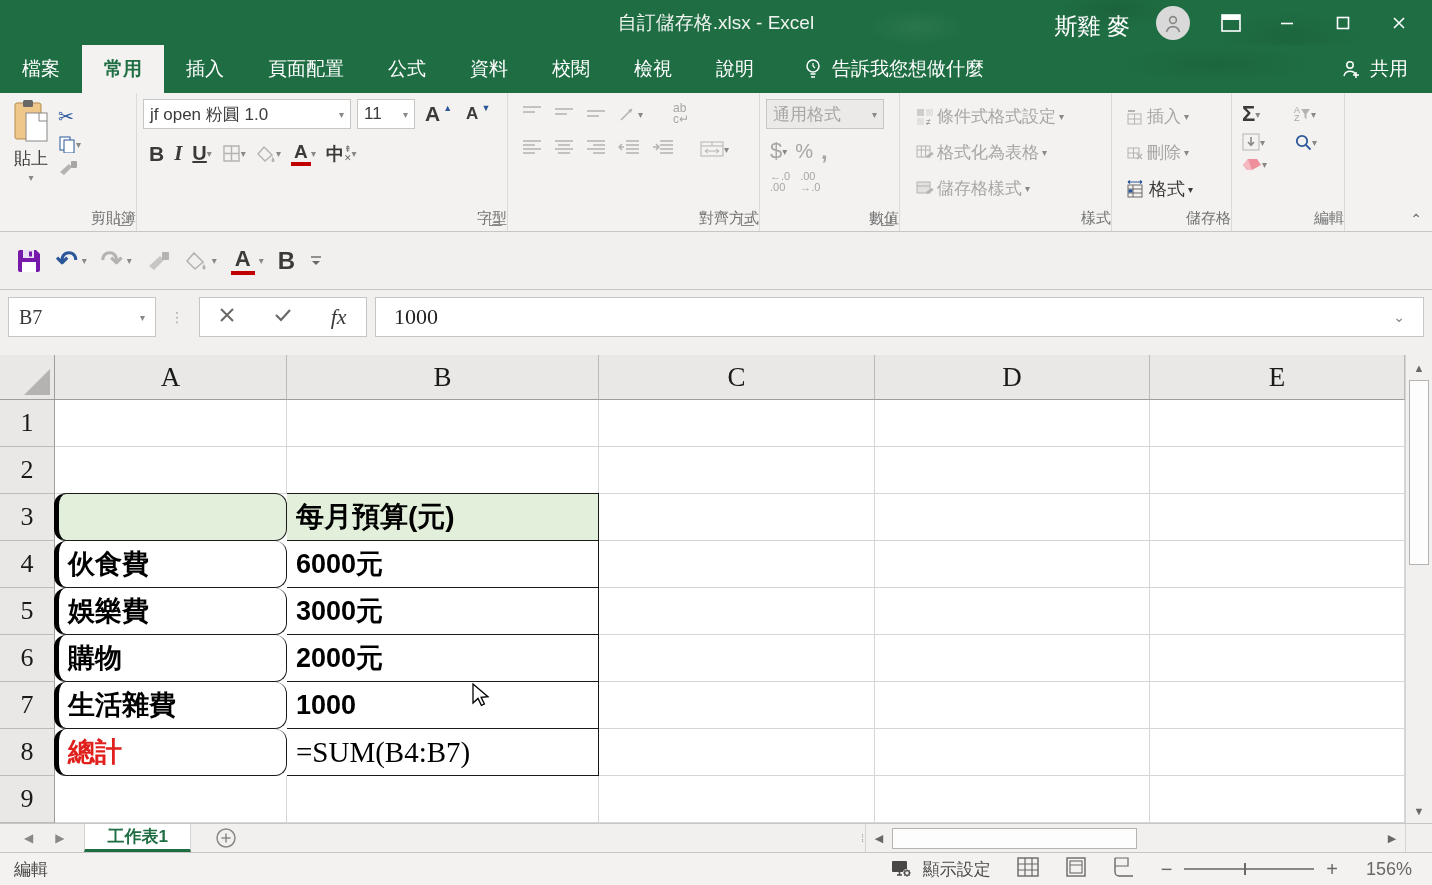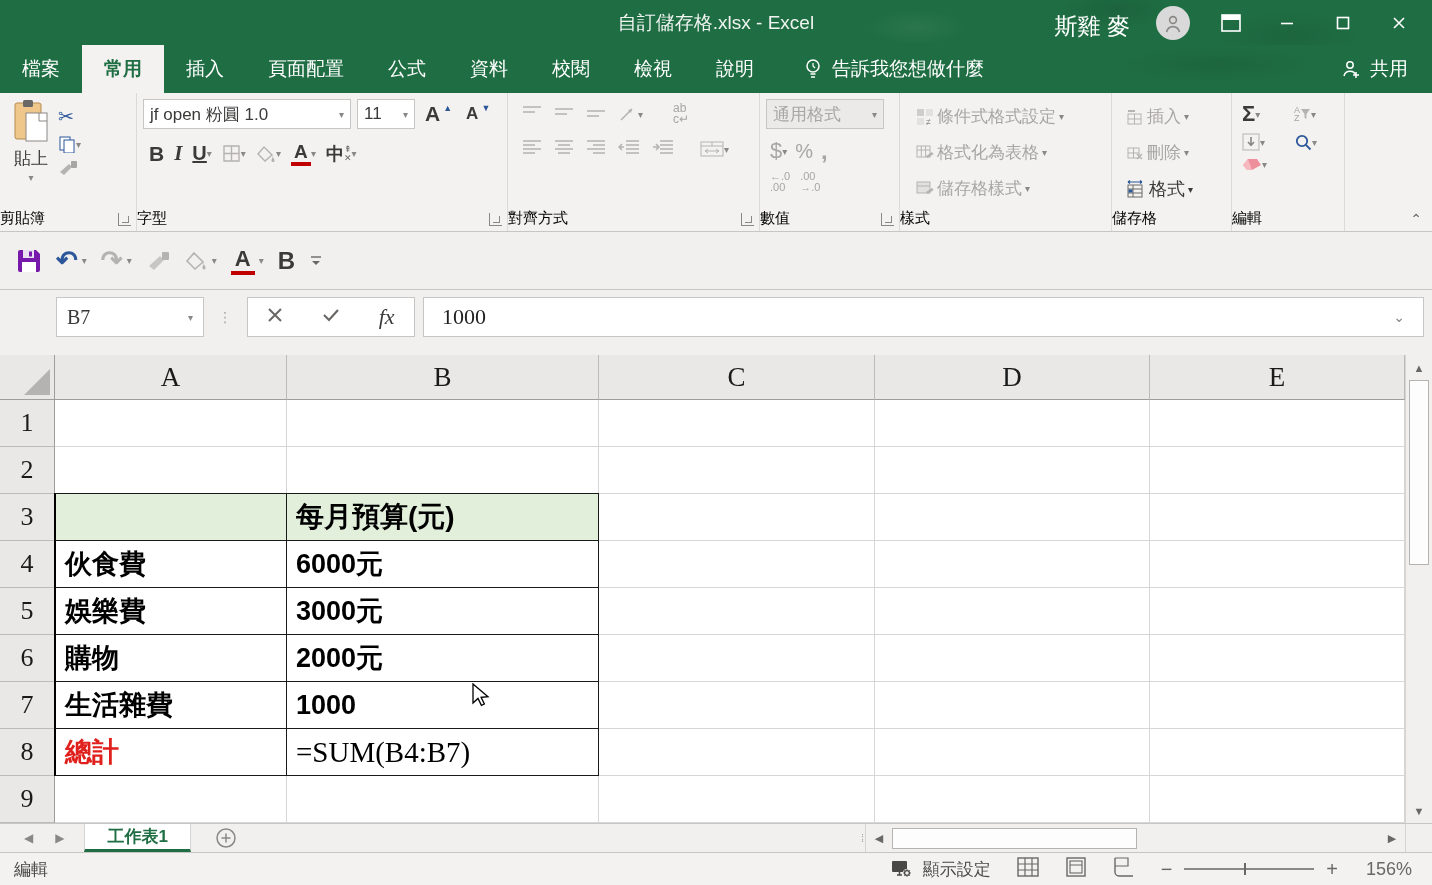--- a/index.html
+++ b/index.html
@@ -24,54 +24,54 @@
     background-image: radial-gradient(ellipse 160px 30px at 85% 40%, rgba(0,0,0,.08), transparent 70%); }
   .rtab { padding:0 22px; display:flex; align-items:center; font-size:19px; cursor:default; }
   .rtab.file { background:transparent; }
   .rtab.active { background:#f3f2f1; color:#1f6e43; font-weight:bold; }
   .tellme { display:flex; align-items:center; gap:10px; margin-left:28px; font-size:19px; }
   .share { margin-left:auto; display:flex; align-items:center; gap:8px; padding-right:24px; font-size:19px; }
 
   
   #ribbon { height:139px; background:#f3f2f1; display:flex; border-bottom:1px solid #c8c6c4; position:relative; }
   .group { border-right:1px solid #dcdad8; position:relative; padding:6px 4px 26px 6px; }
-  .glabel { position:absolute; bottom:3px; left:0; right:0; text-align:left; font-size:15px; color:#000000; }
+  .glabel { position:absolute; bottom:3px; left:0; right:0; text-align:right; font-size:15px; color:#737373; }
   .launcher { position:absolute; bottom:5px; right:5px; width:13px; height:13px; border-left:1px solid #8a8886; border-bottom:1px solid #8a8886; }
   .launcher:after { content:""; position:absolute; right:2px; bottom:2px; width:6px; height:6px; border-right:1.5px solid #8a8886; border-bottom:1.5px solid #8a8886; }
   .caret { font-size:10px; color:#8a8886; }
   .dis { color:#a8a6a4 !important; }
   .en { color:#3b3a39; }
   .smallbtn { display:flex; align-items:center; gap:3px; font-size:17px; padding:2px 4px; }
   .combo { background:#fff; border:1px solid #c8c6c4; display:flex; align-items:center; font-size:17px; color:#3b3a39; padding:2px 6px; height:30px; }
   .combo .caret { margin-left:auto; }
   .glyphA { font-weight:bold; font-size:19px; color:#3b3a39; }
   .redbar { display:block; height:4px; background:#c00000; margin-top:-1px; }
 
   
   #qat { height:58px; background:#f1f0ef; border-bottom:1px solid #c8c6c4; display:flex; align-items:center; gap:14px; padding-left:16px; }
   .qbtn { display:flex; align-items:center; gap:4px; font-size:20px; }
 
   
   #fbar { height:65px; background:#f1f0ef; position:relative; }
-  .fwrap { position:absolute; top:6px; left:8px; right:8px; height:42px; display:flex; align-items:center;margin-left:48px; }
+  .fwrap { position:absolute; top:6px; left:8px; right:8px; height:42px; display:flex; align-items:center; }
   .namebox { width:148px; height:40px; background:#fff; border:1px solid #c8c6c4; display:flex; align-items:center; padding:0 10px; font-size:20px; font-family:"Liberation Serif",serif; color:#3b3a39; }
   .fdots { color:#a8a6a4; font-size:14px; letter-spacing:1px; margin:0 14px; }
   .fbtns { width:168px; height:40px; background:#fff; border:1px solid #c8c6c4; display:flex; align-items:center; justify-content:space-around; }
   .finput { flex:1; height:40px; background:#fff; border:1px solid #c8c6c4; margin-left:8px; display:flex; align-items:center; padding:0 18px; font-size:22px; font-family:"Liberation Serif",serif; color:#222; }
 
   
   #gridwrap { height:468px; display:flex; background:#fff; }
   #grid { display:grid; grid-template-columns:55px 232px 312px 276px 275px 255px; grid-template-rows:45px repeat(9,47px); width:1405px; }
   .ch { background:#e9e8e7; border-right:1px solid #bdbbb9; border-bottom:1px solid #9f9d9b; display:flex; align-items:center; justify-content:center; font-family:"Liberation Serif",serif; font-size:27px; color:#1a1a1a; }
   .rh { background:#e9e8e7; border-right:1px solid #9f9d9b; border-bottom:1px solid #bdbbb9; display:flex; align-items:center; justify-content:center; font-family:"Liberation Serif",serif; font-size:26px; color:#1a1a1a; }
   .selall { background:#e9e8e7; border-right:1px solid #9f9d9b; border-bottom:1px solid #9f9d9b; position:relative; }
   .selall:after { content:""; position:absolute; right:4px; bottom:4px; border-left:26px solid transparent; border-bottom:26px solid #b5b3b1; }
   .cell { background:#fff; border-right:1px solid #d6d6d6; border-bottom:1px solid #d6d6d6;text-align:center; }
   .tcell { border-right:1px solid #1a1a1a; border-bottom:1px solid #1a1a1a; display:flex; align-items:center; padding-left:9px; font-size:27px; font-weight:600; color:#000; }
-  .tl { border-left:2px solid #000000; margin-left:-1px; }
+  .tl { border-left:5px solid #000000; margin-left:-1px;border-radius:12px; }
   .tt { border-top:1px solid #1a1a1a; margin-top:-1px; }
   .fill-green { background:#e2efda; }
   .red { color:#e0201c; }
   .formula { font-family:"Liberation Serif",serif; font-weight:400; font-size:29px; }
 
   
   #vscroll { width:27px; background:#f1f0ef; border-left:1px solid #d6d4d2; display:flex; flex-direction:column; }
   .varrow { height:25px; display:flex; align-items:center; justify-content:center; color:#6a6866; font-size:11px; }
   .vthumb { height:185px; background:#fdfdfd; border:1px solid #b5b3b1; margin:0 3px; }
 

